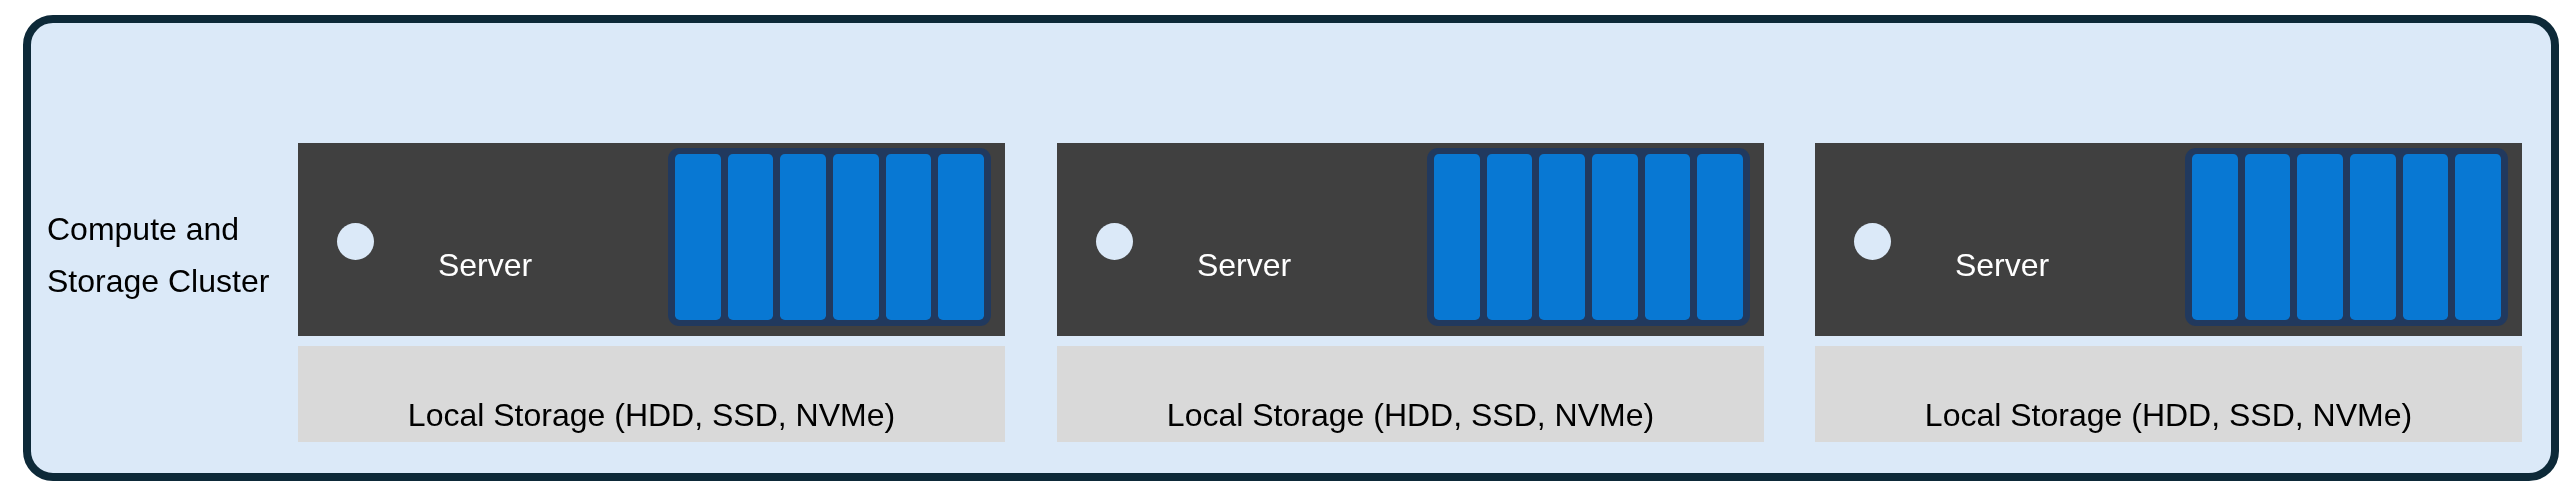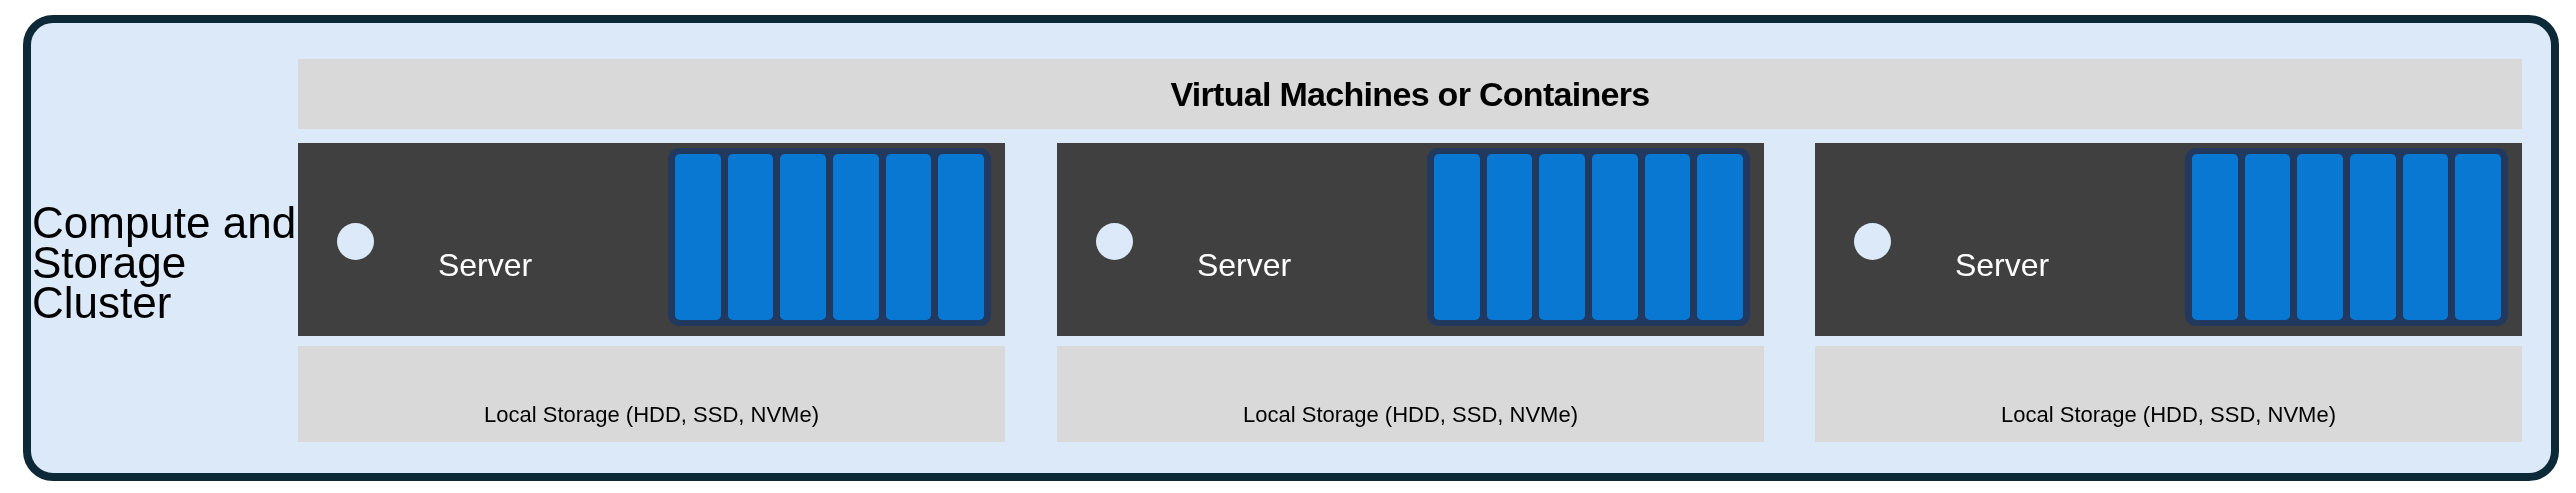--- a/index.html
+++ b/index.html
@@ -24,25 +24,25 @@
   .cluster-container {
     position: absolute;
     left: 23px; top: 15px;
     width: 2536px; height: 466px;
     background: var(--cluster-fill);
     border: 8.2px solid var(--cluster-border);
     border-radius: 30px;
   }
   .cluster-label {
     position: absolute;
-    left: 1px;            
+    left: 16px;            
     top: 180px;            
     width: 268px;
-    font-size: 44px;
-    line-height: 40px;
+    font-size: 32px;
+    line-height: 52px;
     color: var(--text-black);
   }
   .vm-header-bar {
     position: absolute;
     left: 267px;           
     top: 36px;             
     width: 2224px; height: 70px;
     background: var(--bar-gray);
     display: flex; align-items: center; justify-content: center;
   }
@@ -95,36 +95,33 @@
     border-radius: 4.8px;
   }
   .local-storage-bar {
     position: absolute;
     left: 0; top: 323px;    
     width: 707px; height: 96px;
     background: var(--bar-gray);
     display: flex; align-items: center; justify-content: center;
   }
   .local-storage-label {
-    font-size: 22px;
+    font-size: 32px;
     color: var(--text-black);
     white-space: nowrap;
     margin-top: 42px;
   }
 </style>
 </head>
 <body>
 
 <div class="cluster-container">
 
   <div class="cluster-label">Compute and Storage Cluster</div>
 
-  <div class="vm-header-bar">
-    <span class="vm-header-label">Virtual Machines or Containers</span>
-  </div>
 
   <div class="server-col col-0">
     <div class="server-chassis">
       <div class="power-dot"></div>
       <div class="server-label">Server</div>
       <div class="disk-array">
           <div class="disk"></div>
           <div class="disk"></div>
           <div class="disk"></div>
           <div class="disk"></div>

